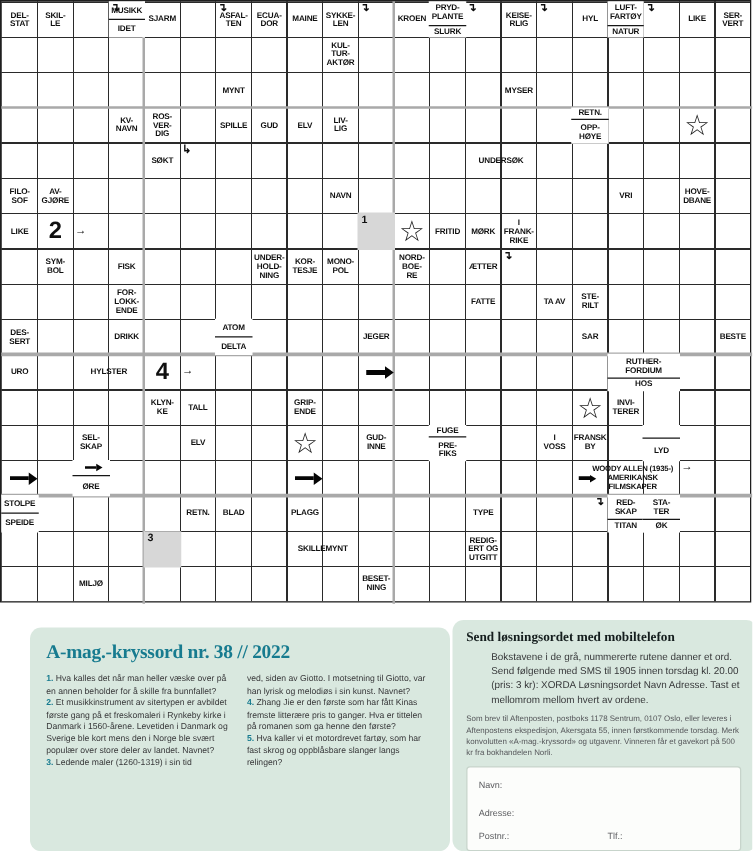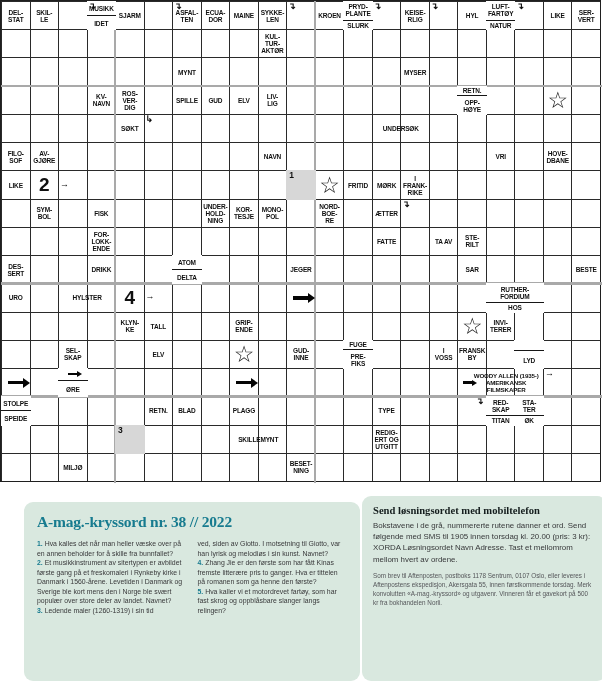--- a/index.html
+++ b/index.html
@@ -37,21 +37,21 @@
   #left-panel{left:24px;top:502px;width:336px;height:179px;padding:11px 13px;}
   #right-panel{left:362px;top:496px;width:244px;height:185px;padding:9px 11px;}
   #xw-title{font-family:"Liberation Serif",serif;font-weight:700;font-size:15.5px;
             color:var(--accent,#177b8f);letter-spacing:-0.2px;}
   #xw-subtitle{font-size:8.6px;font-weight:700;color:#1d1d1b;margin-top:5px;}
   #q-cols{display:flex;gap:11px;margin-top:8px;}
   .qcol{width:151px;font-size:6.9px;line-height:1.38;color:#38383a;}
   .qcol p{margin:0;}
   .qnum{color:var(--accent,#177b8f);font-weight:700;}
   #send-heading{font-family:"Liberation Serif",serif;font-weight:700;font-size:10.6px;color:#141d1d;}
-  #send-body{font-size:7.9px;line-height:1.42;color:#37383a;margin-top:4px;}
+  #send-body{font-size:7.9px;line-height:1.42;color:#37383a;margin-top:4px;margin-left:20px;}
   #send-fine{font-size:6.35px;line-height:1.42;color:#55565a;margin-top:6px;}
   #form-box{position:relative;margin-top:6px;width:218px;height:66px;background:#fcfdfb;
             border:1px solid #c7d4cb;border-radius:3px;}
   .flabel{position:absolute;font-size:7.2px;color:#5c5d60;}
   #fl-name{left:9px;top:9px;}
   #fl-addr{left:9px;top:32px;}
   #fl-post{left:9px;top:50px;}
   #fl-tlf{left:112px;top:50px;}
 </style>
 </head>
@@ -233,15 +233,21 @@
           <p><span class="qnum">4. </span><span>Zhang Jie er den første som har fått Kinas fremste litterære pris to ganger. Hva er tittelen på romanen som ga henne den første?</span></p>
           <p><span class="qnum">5. </span><span>Hva kaller vi et motordrevet fartøy, som har fast skrog og oppblåsbare slanger langs relingen?</span></p>
         </div>
     </div>
   </div>
 
   <div class="panel" id="right-panel">
     <div id="send-heading">Send løsningsordet med mobiltelefon</div>
     <div id="send-body">Bokstavene i de grå, nummererte rutene danner et ord. Send følgende med SMS til 1905 innen torsdag kl. 20.00 (pris: 3 kr): XORDA Løsningsordet Navn Adresse. Tast et mellomrom mellom hvert av ordene.</div>
     <div id="send-fine">Som brev til Aftenposten, postboks 1178 Sentrum, 0107 Oslo, eller leveres i Aftenpostens ekspedisjon, Akersgata 55, innen førstkommende torsdag. Merk konvolutten «A-mag.-kryssord» og utgavenr. Vinneren får et gavekort på 500 kr fra bokhandelen Norli.</div>
+    <div id="form-box">
+      <span class="flabel" id="fl-name">Navn:</span>
+      <span class="flabel" id="fl-addr">Adresse:</span>
+      <span class="flabel" id="fl-post">Postnr.:</span>
+      <span class="flabel" id="fl-tlf">Tlf.:</span>
+    </div>
   </div>
 
 </div>
 
 </body></html>

